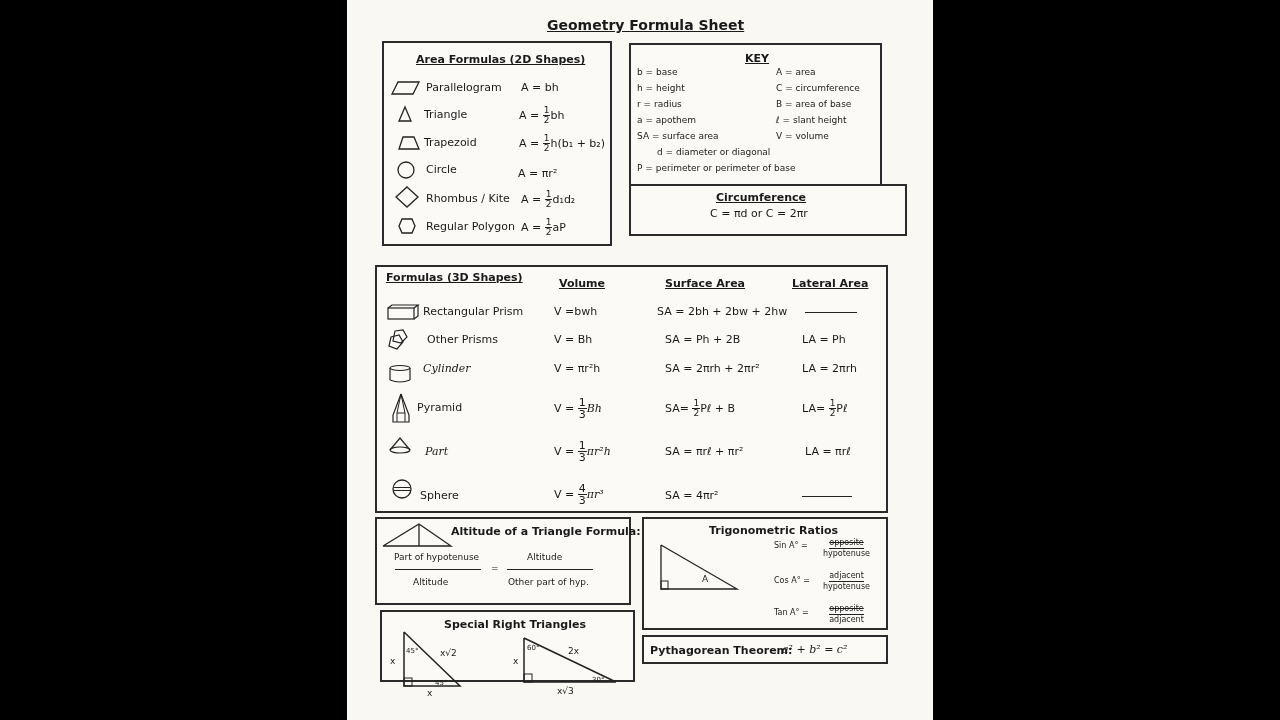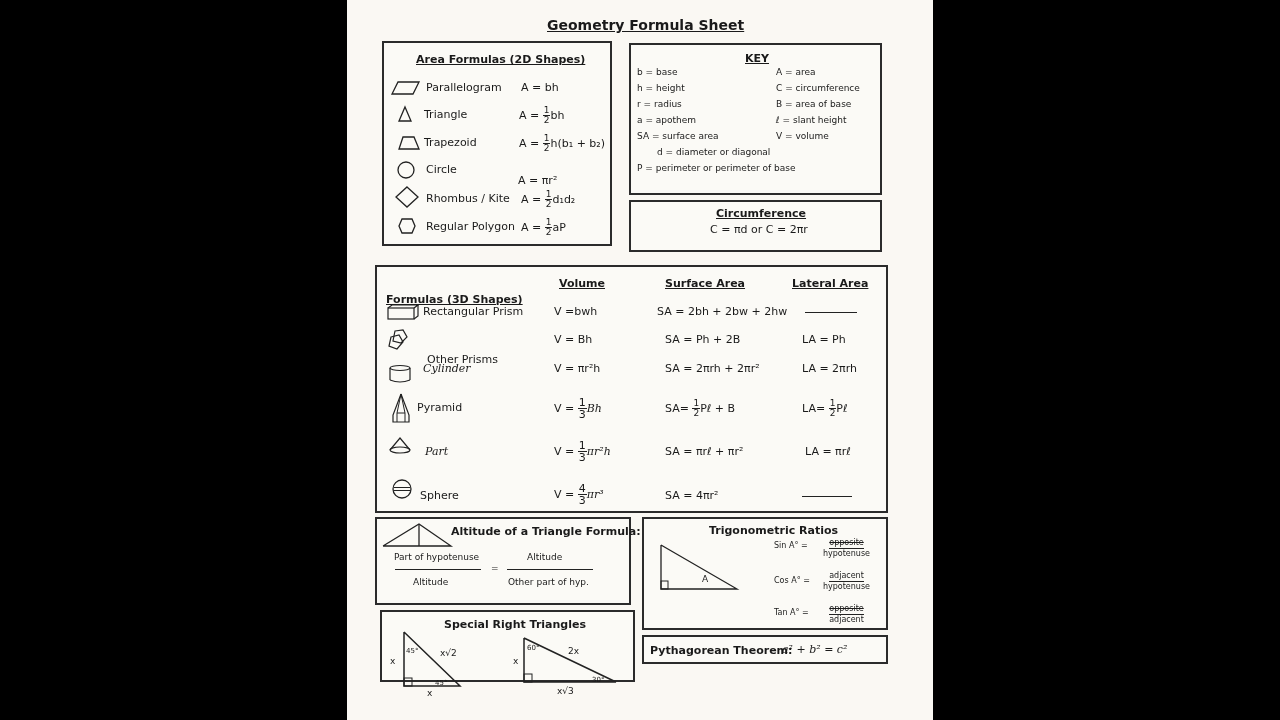--- a/index.html
+++ b/index.html
@@ -50,21 +50,21 @@
     <div class="t" style="left:40px;top:93px;">Trapezoid</div>
     <div class="t" style="left:135px;top:91px;"><span>A = </span><span class="frac">
           <span class="n">1</span>
           <span>2</span>
         </span><span>h(b₁ + b₂)</span></div>
 
     <svg style="left:13px;top:118px;" width="18" height="18">
         <circle cx="9" cy="9" r="8" fill="none" stroke="#222" stroke-width="1.3"></circle>
       </svg>
     <div class="t" style="left:42px;top:120px;">Circle</div>
-    <div class="t" style="left:134px;top:124px;margin-top:7px;">A = πr²</div>
+    <div class="t" style="left:134px;top:124px;">A = πr²</div>
 
     <svg style="left:11px;top:143px;" width="24" height="22">
         <polygon points="12,1 23,11 12,21 1,11" fill="none" stroke="#222" stroke-width="1.3"></polygon>
       </svg>
     <div class="t" style="left:42px;top:149px;">Rhombus / Kite</div>
     <div class="t" style="left:137px;top:147px;"><span>A = </span><span class="frac">
           <span class="n">1</span>
           <span>2</span>
         </span><span>d₁d₂</span></div>
 
@@ -91,46 +91,46 @@
     </div>
     <div class="abs small" style="left:145px;top:22px;">
       <div style="height:16px;">A = area</div>
       <div style="height:16px;">C = circumference</div>
       <div style="height:16px;">B = area of base</div>
       <div style="height:16px;">ℓ = slant height</div>
       <div style="height:16px;">V = volume</div>
     </div>
   </div>
 
-  <div class="box" style="left:282px;top:200px;width:253px;height:52px;">
+  <div class="box" style="left:282px;top:184px;width:278px;height:52px;">
     <div class="t hdr" style="left:85px;top:5px;">Circumference</div>
     <div class="t" style="left:79px;top:21px;">C = πd or C = 2πr</div>
   </div>
 
   <div class="box" style="left:28px;top:265px;width:513px;height:248px;">
-    <div class="t hdr" style="left:9px;top:26px;">Formulas (3D Shapes)</div>
+    <div class="t hdr" style="left:9px;top:4px;">Formulas (3D Shapes)</div>
     <div class="t hdr" style="left:182px;top:10px;">Volume</div>
     <div class="t hdr" style="left:288px;top:10px;">Surface Area</div>
     <div class="t hdr" style="left:415px;top:10px;">Lateral Area</div>
 
     <svg style="left:10px;top:37px;" width="32" height="16">
         <rect x="1" y="4" width="26" height="11" fill="none" stroke="#222" stroke-width="1.2"></rect>
         <polyline points="1,4 5,1 31,1 27,4" fill="none" stroke="#222" stroke-width="1.2"></polyline>
         <polyline points="31,1 31,12 27,15" fill="none" stroke="#222" stroke-width="1.2"></polyline>
       </svg>
     <div class="t" style="left:46px;top:38px;">Rectangular Prism</div>
     <div class="t" style="left:177px;top:38px;">V =bwh</div>
     <div class="t" style="left:280px;top:38px;">SA = 2bh + 2bw + 2hw</div>
     <div class="abs" style="left:428px;top:45px;width:52px;border-top:1px solid #222;"></div>
 
     <svg style="left:10px;top:62px;" width="22" height="22">
         <polygon points="8,2 16,1 20,8 14,14 6,12" fill="none" stroke="#222" stroke-width="1.2"></polygon>
         <polygon points="4,8 12,6 16,13 10,20 2,17" fill="none" stroke="#222" stroke-width="1.2"></polygon>
       </svg>
-    <div class="t" style="left:50px;top:66px;margin-top:20px;">Other Prisms</div>
+    <div class="t" style="left:50px;top:66px;">Other Prisms</div>
     <div class="t" style="left:177px;top:66px;">V = Bh</div>
     <div class="t" style="left:288px;top:66px;">SA = Ph + 2B</div>
     <div class="t" style="left:425px;top:66px;">LA = Ph</div>
 
     <svg style="left:12px;top:98px;" width="22" height="18">
         <ellipse cx="11" cy="3" rx="10" ry="2.5" fill="none" stroke="#222" stroke-width="1.2"></ellipse>
         <line x1="1" y1="3" x2="1" y2="15" stroke="#222" stroke-width="1.2"></line>
         <line x1="21" y1="3" x2="21" y2="15" stroke="#222" stroke-width="1.2"></line>
         <path d="M1,15 Q11,19 21,15" fill="none" stroke="#222" stroke-width="1.2"></path>
       </svg>

